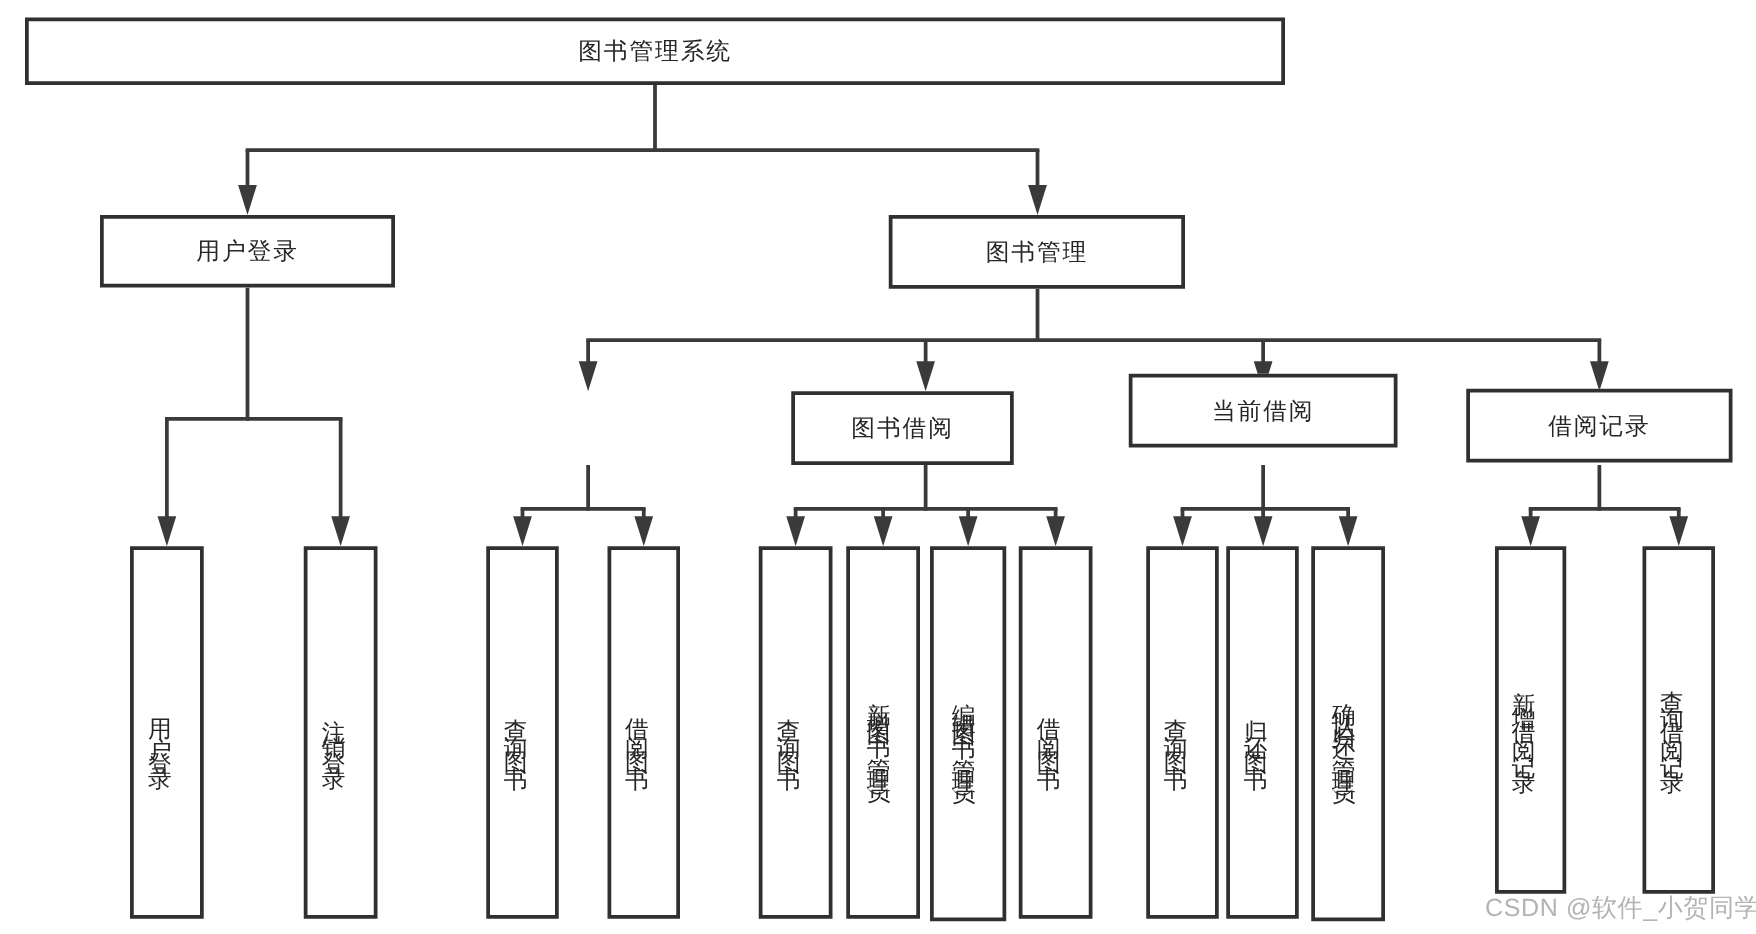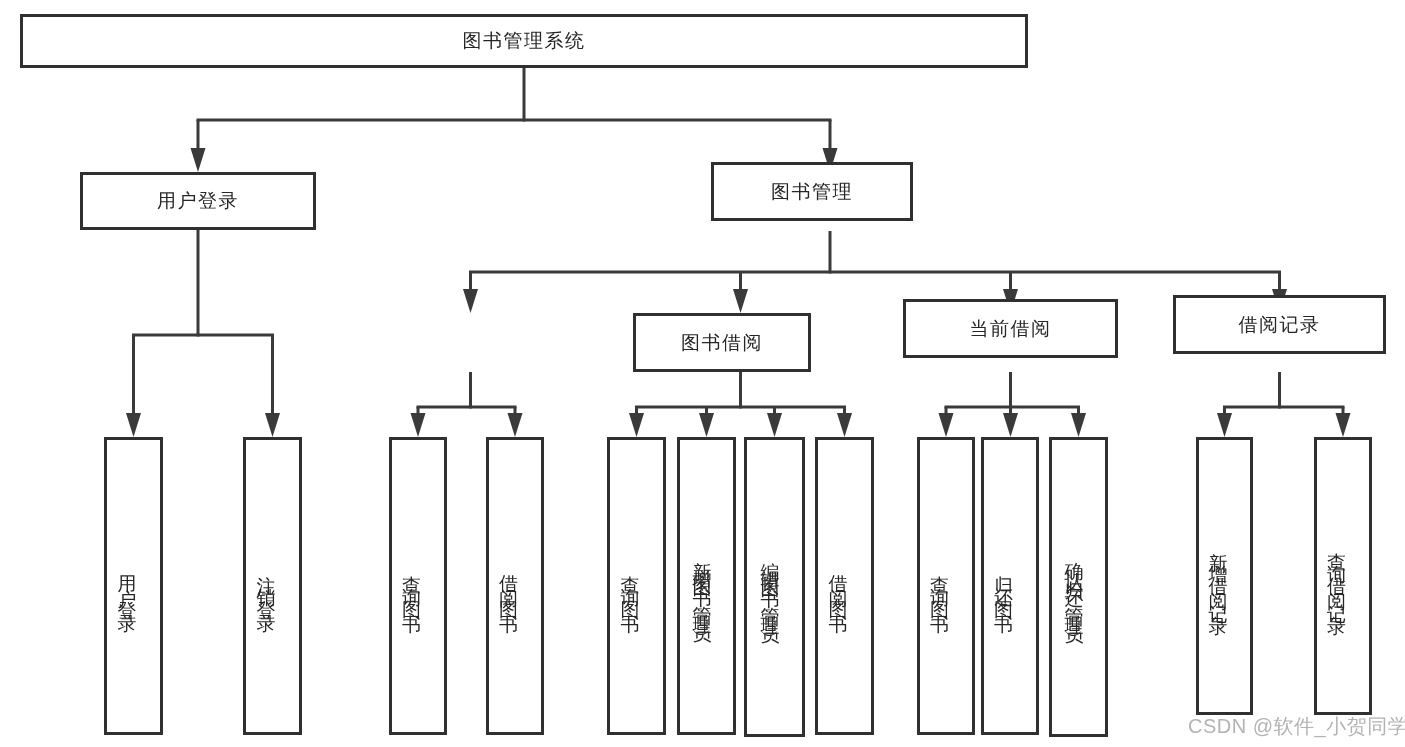--- a/index.html
+++ b/index.html
@@ -110,31 +110,31 @@
     <polygon points="1335.5,413 1350.5,413 1343,437"></polygon>
   </svg>
 
   <div class="node" style="left:20px;top:14px;width:1008px;height:54px">
     <span class="lbl">图书管理系统</span>
   </div>
 
   <div class="node" style="left:80px;top:172px;width:236px;height:58px">
     <span class="lbl">用户登录</span>
   </div>
-  <div class="node" style="left:711px;top:162px;width:202px;height:59px">
+  <div class="node" style="left:711px;top:172px;width:237px;height:59px">
     <span class="lbl">图书管理</span>
   </div>
 
   <div class="node" style="left:633px;top:313px;width:178px;height:59px">
     <span class="lbl">图书借阅</span>
   </div>
   <div class="node" style="left:903px;top:299px;width:215px;height:59px">
     <span class="lbl">当前借阅</span>
   </div>
-  <div class="node" style="left:1173px;top:295px;width:213px;height:59px">
+  <div class="node" style="left:1173px;top:311px;width:213px;height:59px">
     <span class="lbl">借阅记录</span>
   </div>
 
   <div class="node" style="left:104px;top:437px;width:59px;height:298px">
     <span class="vlbl">用户登录</span>
   </div>
   <div class="node" style="left:243px;top:437px;width:59px;height:298px">
     <span class="vlbl">注销登录</span>
   </div>
 

